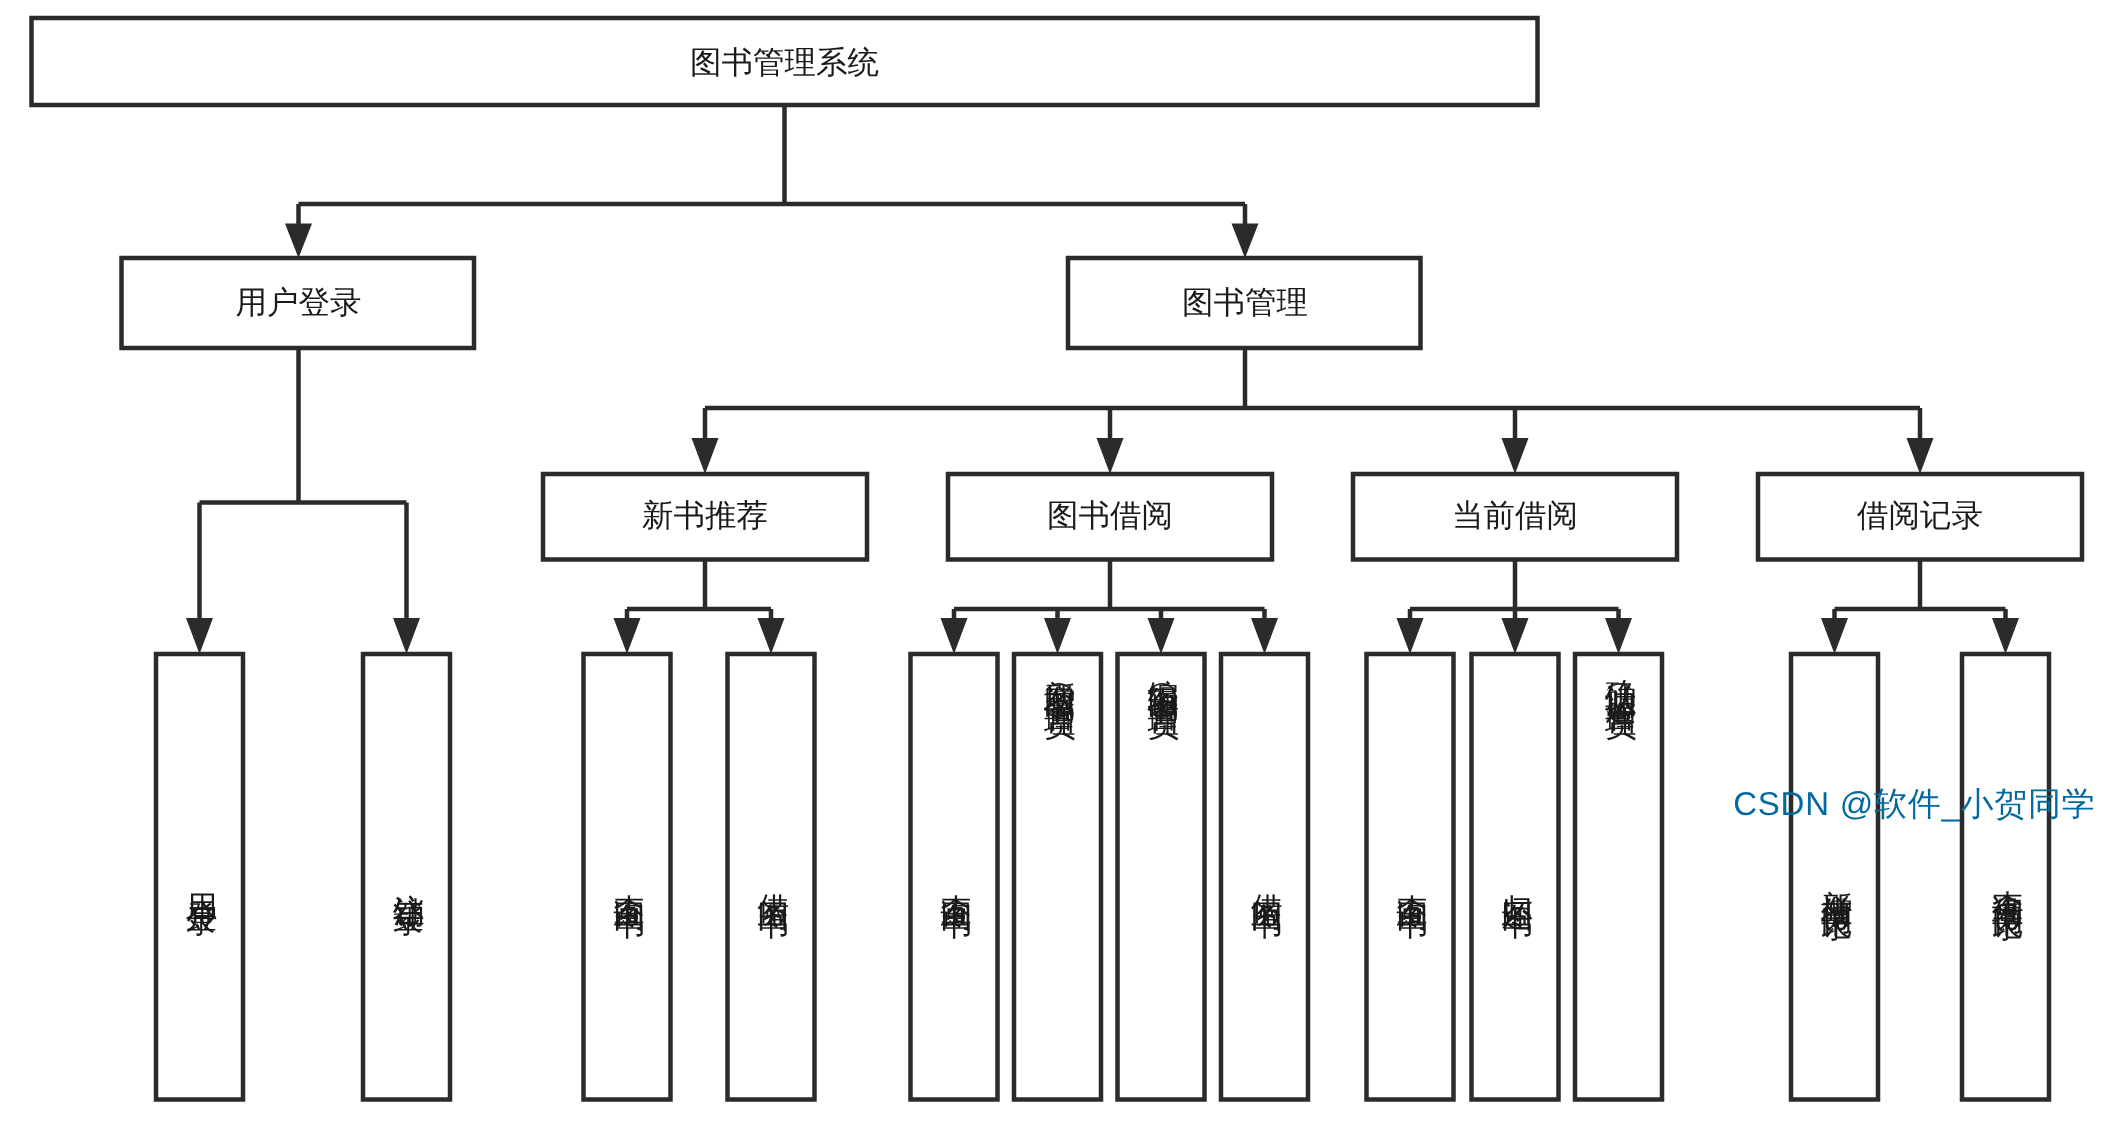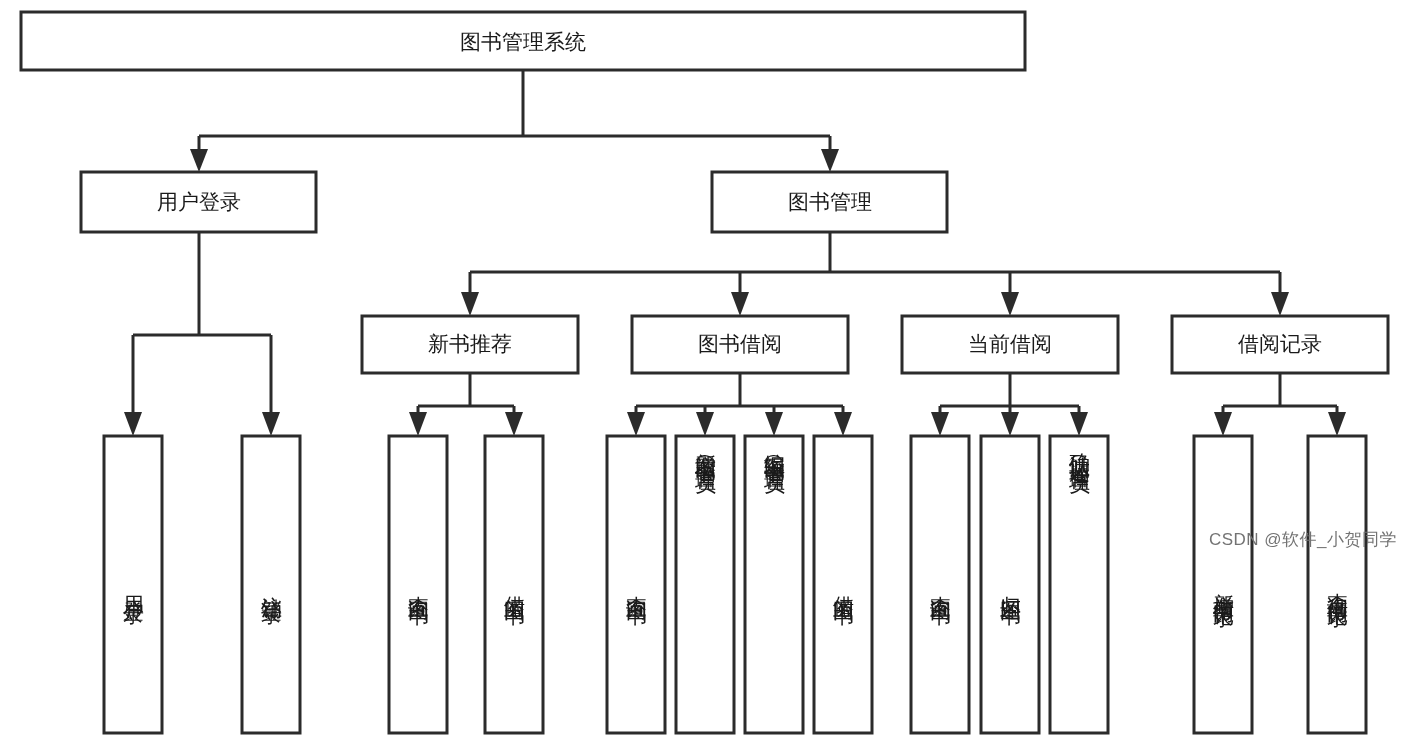--- a/index.html
+++ b/index.html
@@ -64,22 +64,22 @@
     color: #1a1a1a;
     letter-spacing: 3px;
     white-space: nowrap;
     text-align: center;
   }
   .watermark {
     position: absolute;
     right: 8px;
     bottom: 8px;
     font-family: "Liberation Sans", "DejaVu Sans", sans-serif;
-    font-size: 17px;
-    color: #737373;
+    font-size: 22px;
+    color: #0369a1;
     letter-spacing: 0.5px;
     user-select: none;
     pointer-events: none;
   }
 </style>
 </head>
 <body>
 
 <div id="diagram-root">
 

